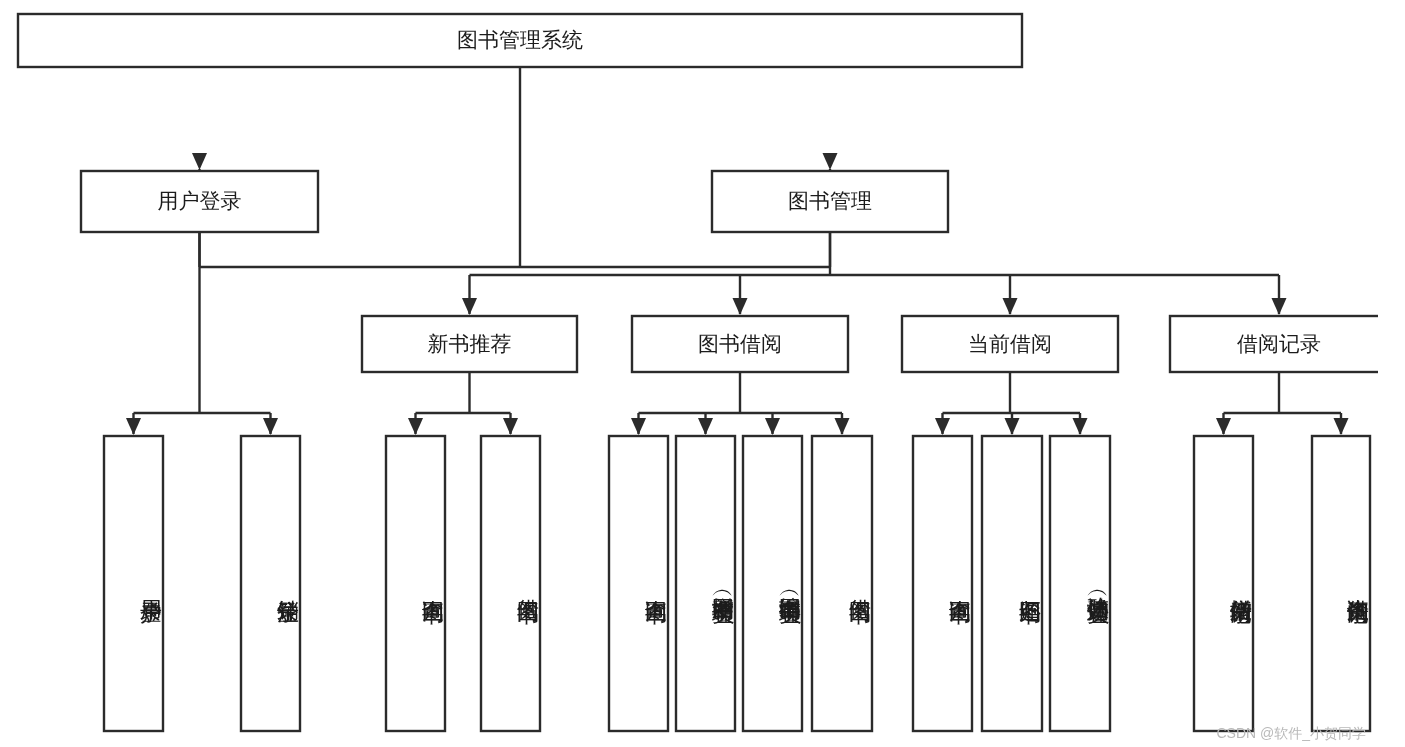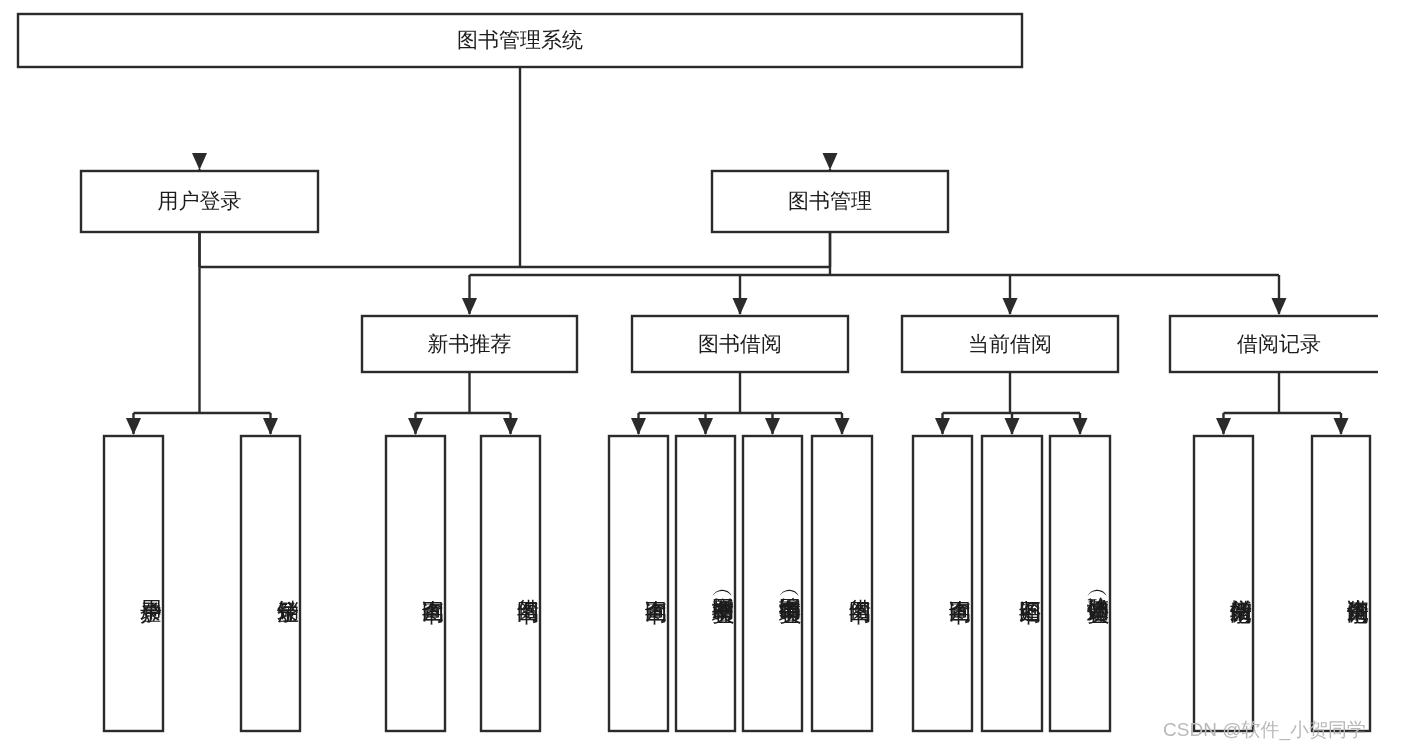--- a/index.html
+++ b/index.html
@@ -59,21 +59,21 @@
     color: #1c1c1c;
     text-align: center;
     white-space: nowrap;
     pointer-events: none;
   }
   .watermark {
     position: absolute;
     right: 12px;
     bottom: 4px;
     font-family: "Liberation Sans", "DejaVu Sans", sans-serif;
-    font-size: 19px;
+    font-size: 14px;
     color: #b9b9b9;
     white-space: nowrap;
     text-align: right;
   }
 </style>
 </head>
 <body>
 
 <div id="stage">
 

